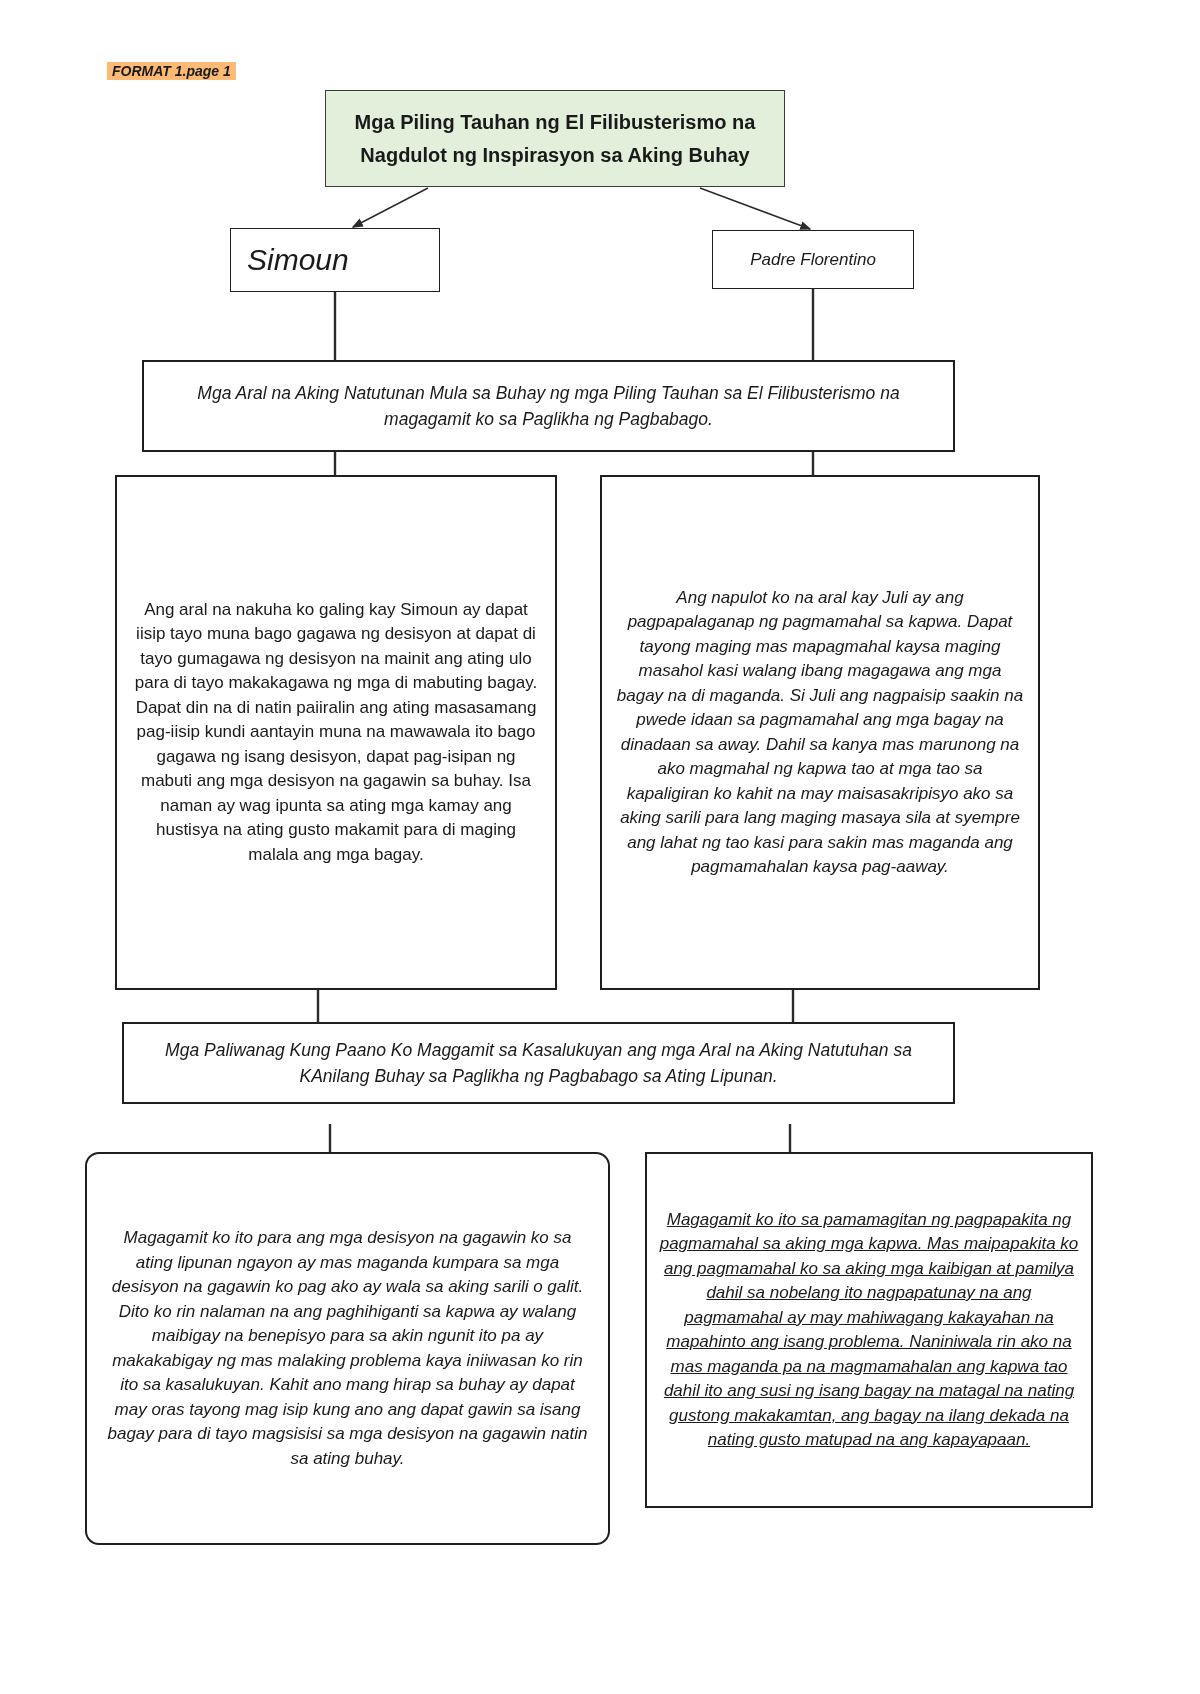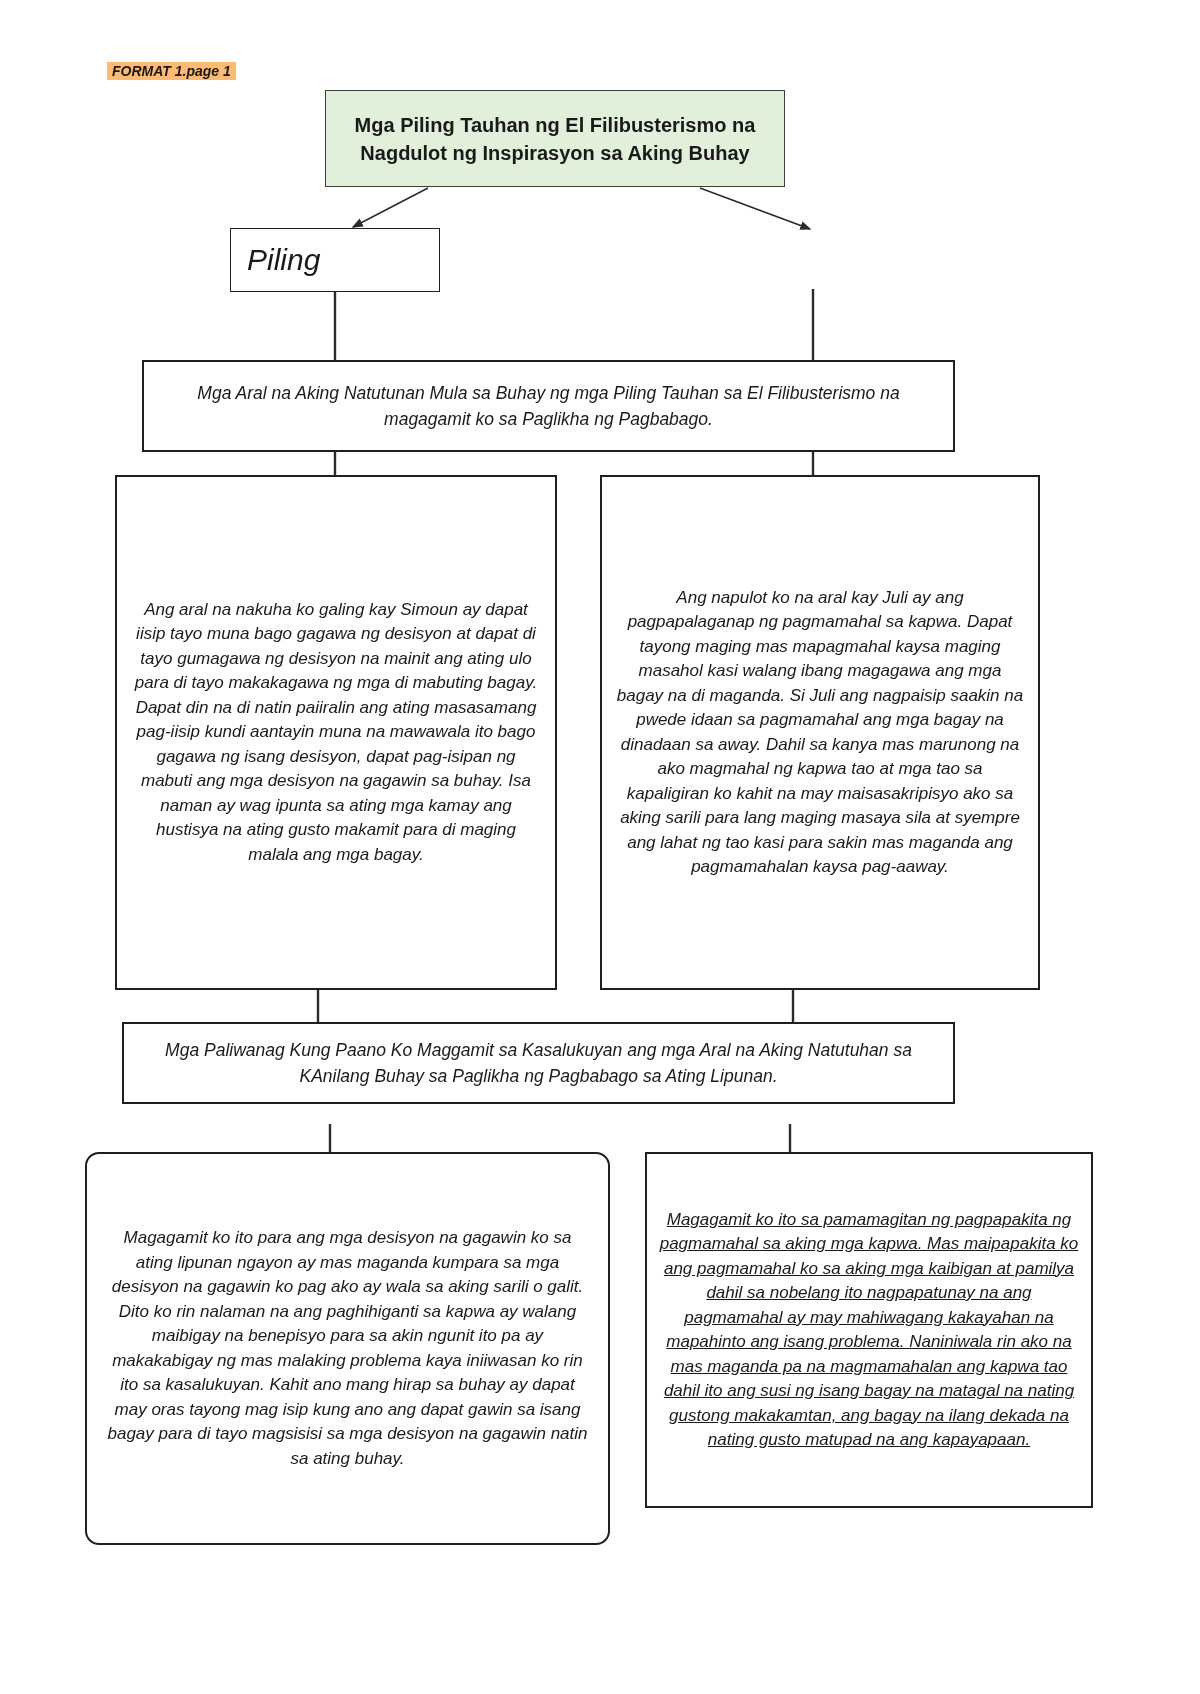--- a/index.html
+++ b/index.html
@@ -25,21 +25,21 @@
     position:absolute;left:107px;top:62px;
     background:#fdba74;
     font-size:14px;font-weight:bold;font-style:italic;
     padding:1px 5px;
     z-index:2;
   }
   #title-box{
     left:325px;top:90px;width:460px;height:97px;
     background:#e2efda;
     border:1.5px solid #3c3c3c;
-    font-weight:bold;font-size:20px;line-height:28px;
+    font-weight:bold;font-size:20px;line-height:33px;
     padding:0 28px;
   }
   #simoun-box{
     left:230px;top:228px;width:210px;height:64px;
     justify-content:flex-start;text-align:left;
     padding-left:16px;
     font-style:italic;font-size:30px;
     border-width:1.5px;
   }
   #padre-box{
@@ -47,21 +47,21 @@
     font-style:italic;font-size:17px;
     border-width:1.5px;
   }
   #lessons-header-box{
     left:142px;top:360px;width:813px;height:92px;
     font-style:italic;font-size:17.5px;line-height:26px;
     padding:16px 40px;
   }
   #lesson-left-box{
     left:115px;top:475px;width:442px;height:515px;
-    font-style:italic;font-size:17px;line-height:24.5px;
+    font-size:17px;line-height:24.5px;
     padding:0 14px;
   }
   #lesson-right-box{
     left:600px;top:475px;width:440px;height:515px;
     font-style:italic;font-size:17px;line-height:24.5px;
     padding:8px 12px;
   }
   #application-header-box{
     left:122px;top:1022px;width:833px;height:82px;
     font-style:italic;font-size:17.5px;line-height:26px;
@@ -106,23 +106,26 @@
     <line class="conn conn-vert" x1="790" y1="1124" x2="790" y2="1152"></line>
   </svg>
 
   <span id="format-label">FORMAT 1.page 1</span>
 
   <div id="title-box" class="box">
     <span>Mga Piling Tauhan ng El Filibusterismo na Nagdulot ng Inspirasyon sa Aking Buhay</span>
   </div>
 
   <div id="simoun-box" class="box">
-    <span>Piling</span>
+    <span>Simoun</span>
   </div>
 
+  <div id="padre-box" class="box">
+    <span>Padre Florentino</span>
+  </div>
 
   <div id="lessons-header-box" class="box">
     <span>Mga Aral na Aking Natutunan Mula sa Buhay ng mga Piling Tauhan sa El Filibusterismo na magagamit ko sa Paglikha ng Pagbabago.</span>
   </div>
 
   <div id="lesson-left-box" class="box">
     <span>Ang aral na nakuha ko galing kay Simoun ay dapat iisip tayo muna bago gagawa ng desisyon at dapat di tayo gumagawa ng desisyon na mainit ang ating ulo para di tayo makakagawa ng mga di mabuting bagay. Dapat din na di natin paiiralin ang ating masasamang pag-iisip kundi aantayin muna na mawawala ito bago gagawa ng isang desisyon, dapat pag-isipan ng mabuti ang mga desisyon na gagawin sa buhay. Isa naman ay wag ipunta sa ating mga kamay ang hustisya na ating gusto makamit para di maging malala ang mga bagay.</span>
   </div>
 
   <div id="lesson-right-box" class="box">

